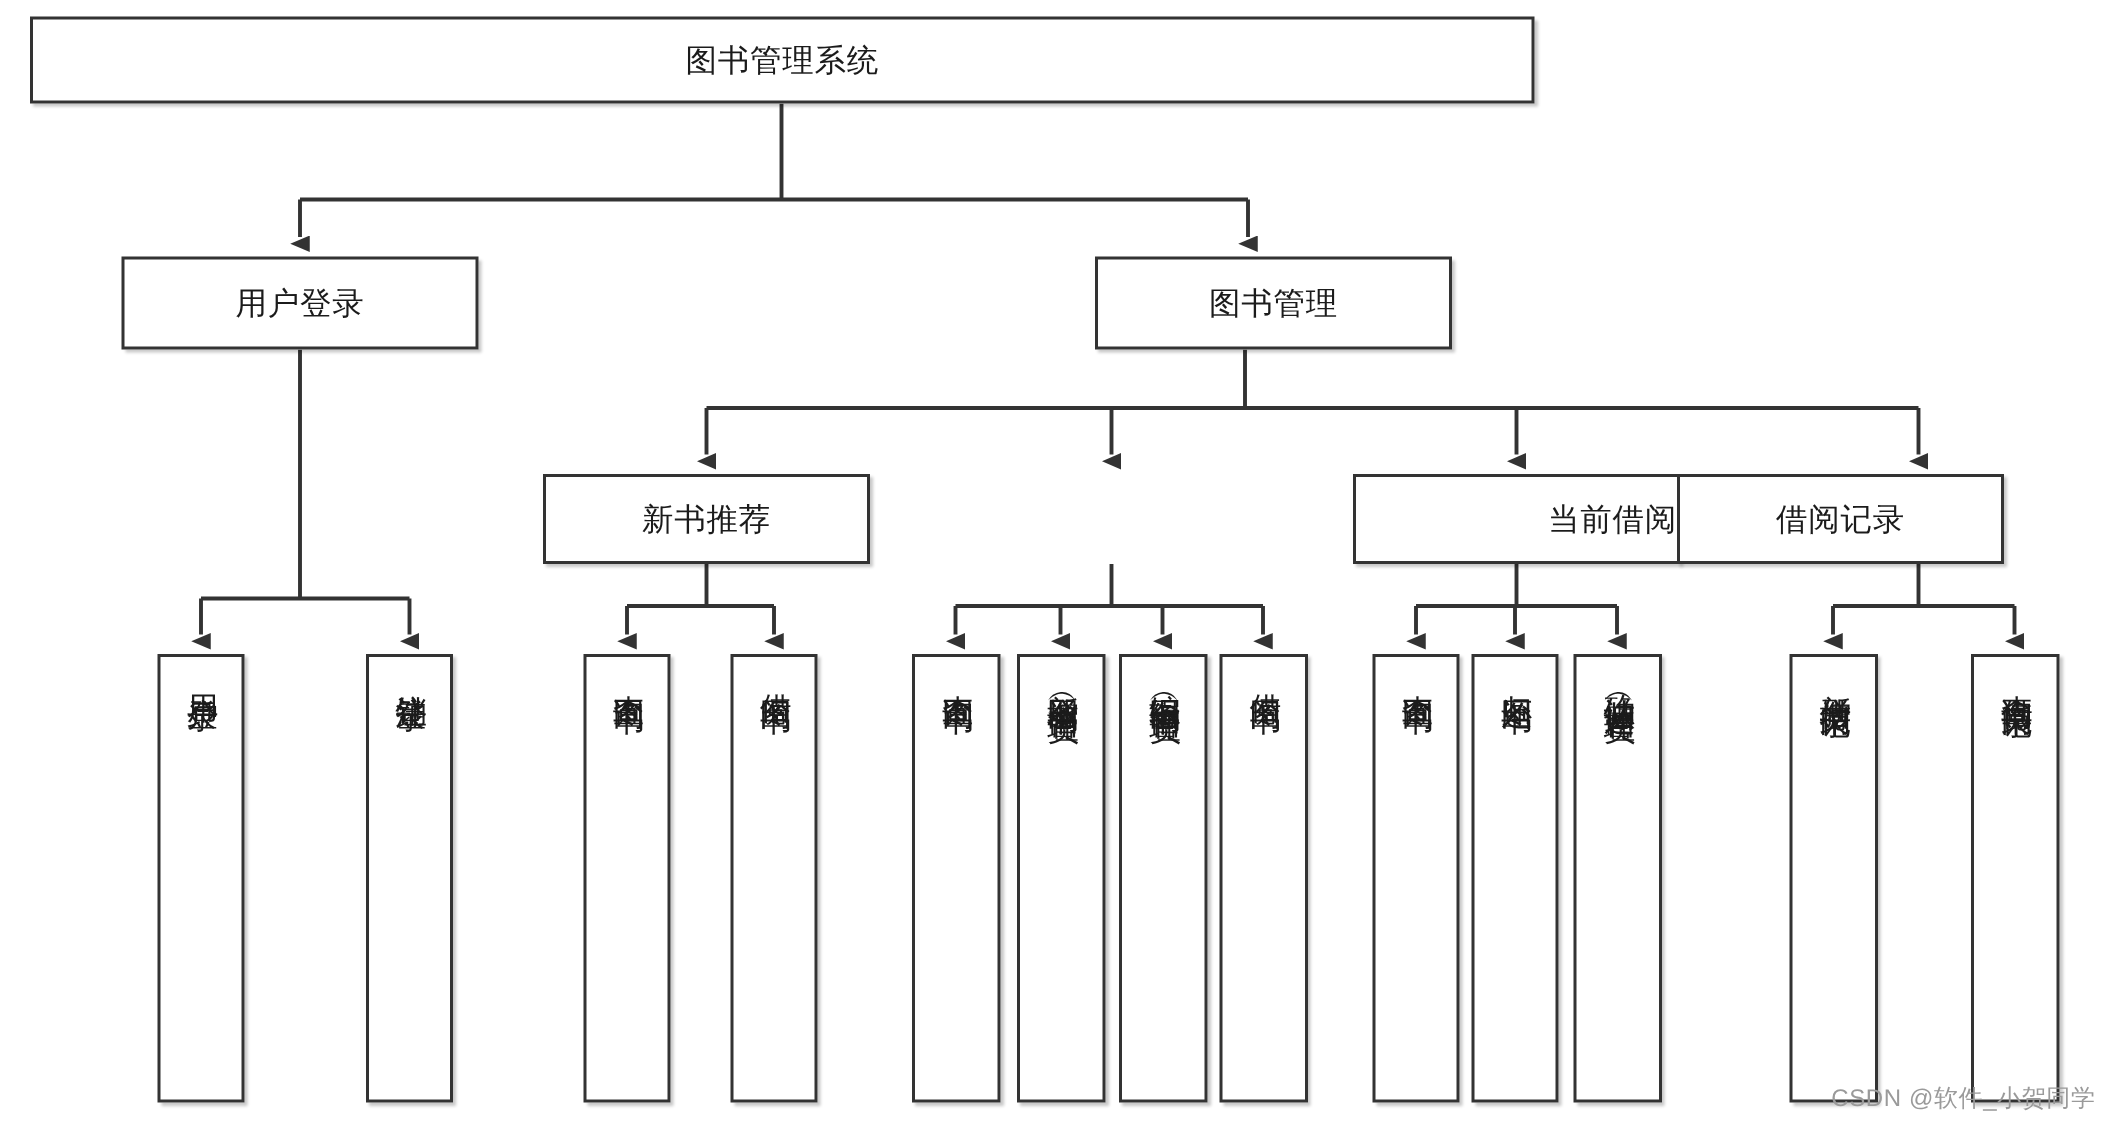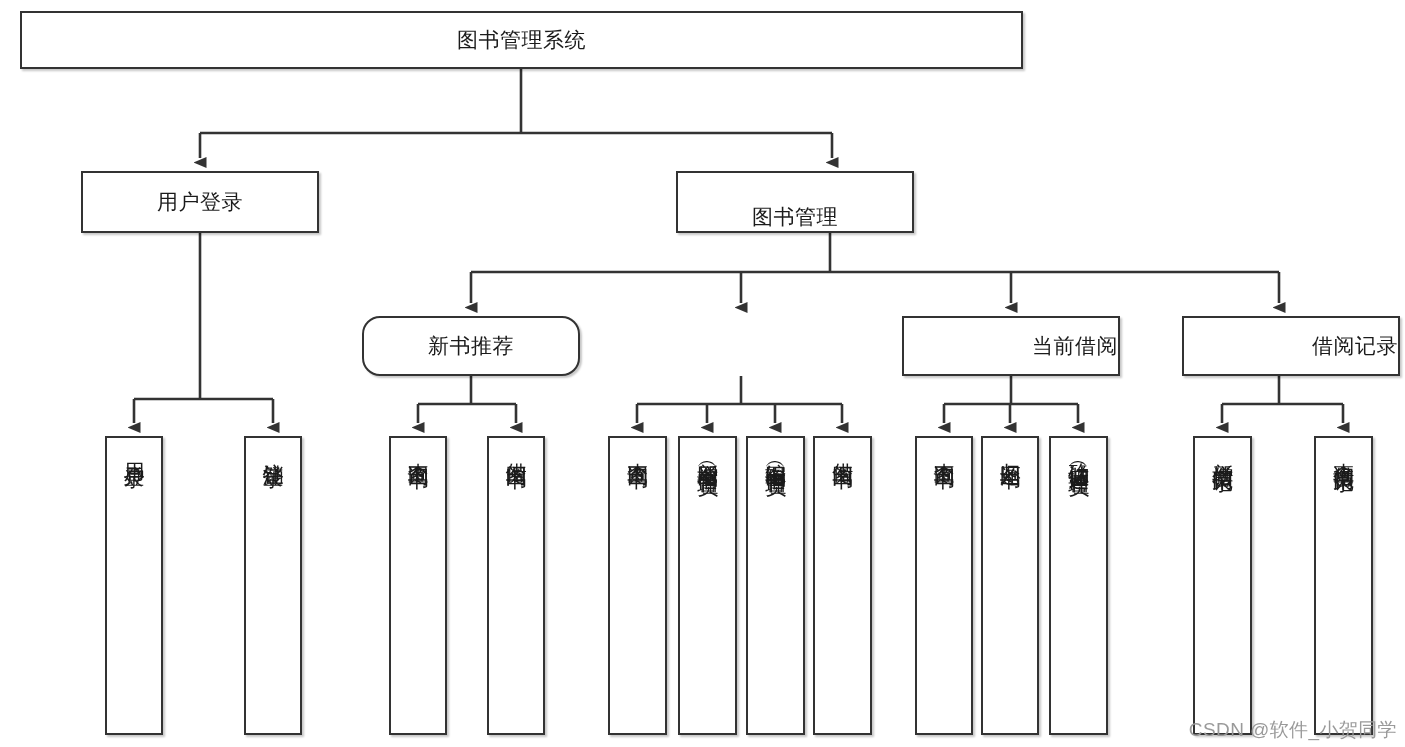--- a/index.html
+++ b/index.html
@@ -50,21 +50,21 @@
     text-orientation: upright;
     font-size: 21px;
     line-height: 1.06;
     letter-spacing: 2px;
     white-space: nowrap;
   }
   .watermark {
     position: absolute;
     right: 8px;
     bottom: 4px;
-    font-size: 19px;
+    font-size: 16px;
     color: #9a9a9a;
     letter-spacing: 0.4px;
     white-space: nowrap;
   }
 </style>
 </head>
 <body>
 
 <div id="canvas">
 
@@ -130,31 +130,31 @@
     </g>
   </svg>
 
   <div class="node horizontal" style="left:20px; top:11px; width:1003px; height:58px;">
     <span>图书管理系统</span>
   </div>
 
   <div class="node horizontal" style="left:81px; top:171px; width:238px; height:62px;">
     <span>用户登录</span>
   </div>
-  <div class="node horizontal" style="left:676px; top:171px; width:238px; height:62px;align-items:flex-end;">
+  <div class="node horizontal" style="left:730px; top:171px; width:238px; height:62px;">
     <span>图书管理</span>
   </div>
 
-  <div class="node horizontal" style="left:362px; top:316px; width:218px; height:60px;border-radius:18px;">
+  <div class="node horizontal" style="left:362px; top:316px; width:218px; height:60px;">
     <span>新书推荐</span>
   </div>
   <div class="node horizontal" style="left:902px; top:316px; width:218px; height:60px;justify-content:flex-end;">
     <span>当前借阅</span>
   </div>
-  <div class="node horizontal" style="left:1182px; top:316px; width:218px; height:60px;justify-content:flex-end;">
+  <div class="node horizontal" style="left:1118px; top:316px; width:218px; height:60px;">
     <span>借阅记录</span>
   </div>
 
   <div class="node vertical" style="left:105px; top:436px; width:58px; height:299px;">
     <span class="vlabel">用户登录</span>
   </div>
   <div class="node vertical" style="left:244px; top:436px; width:58px; height:299px;">
     <span class="vlabel">注销登录</span>
   </div>
 

